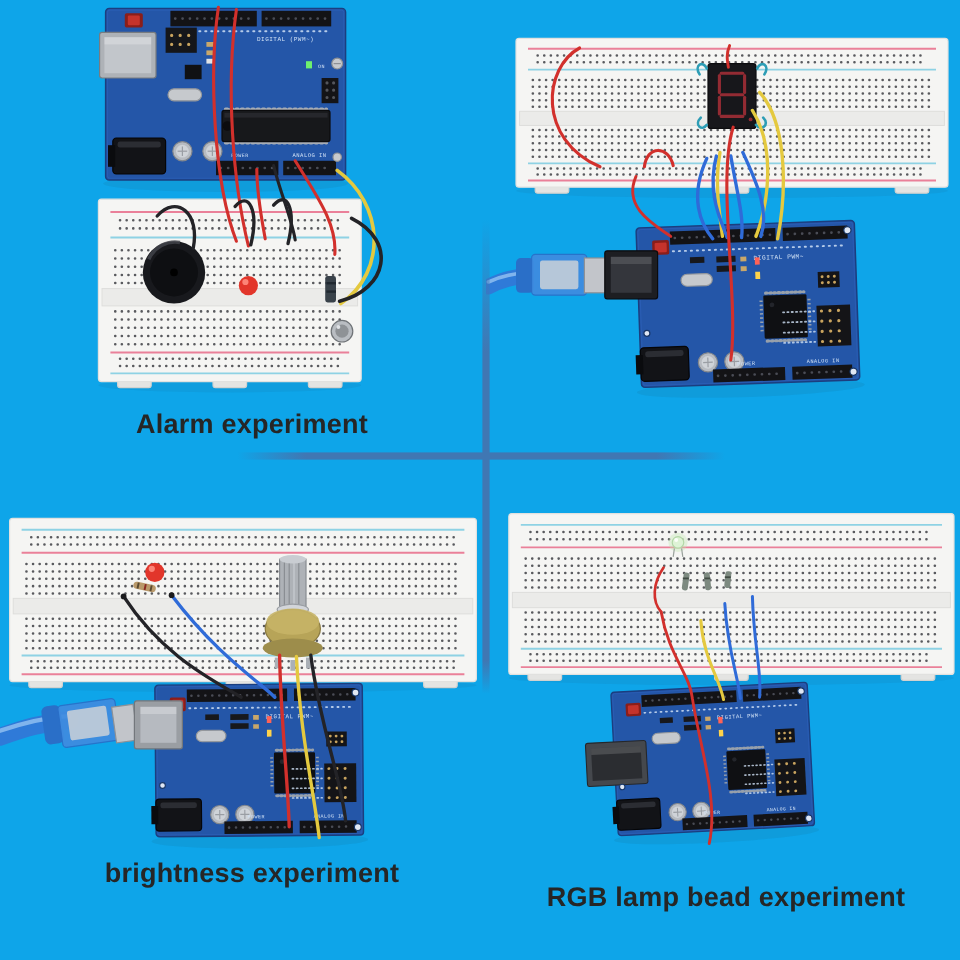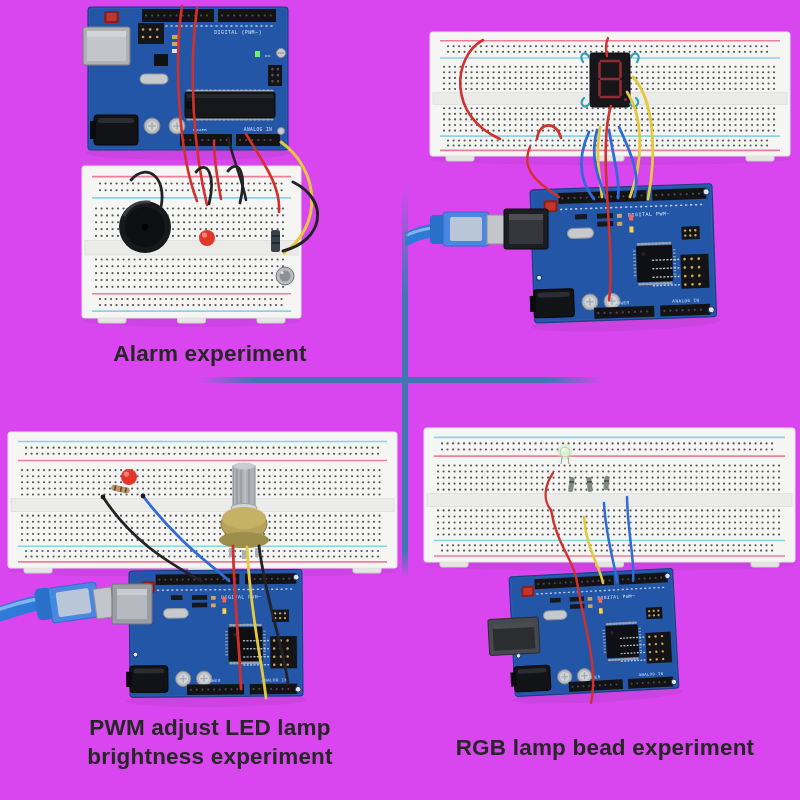--- a/index.html
+++ b/index.html
@@ -1,16 +1,16 @@
 <!DOCTYPE html>
 <html><head>
 <meta charset="utf-8">
 <style>
   html,body{margin:0;padding:0;}
-  .canvas{position:relative;width:800px;height:800px;background:#d946ef;overflow:hidden;
+  .canvas{position:relative;width:800px;height:800px;background:#0ea5e9;overflow:hidden;
           font-family:"Liberation Sans", sans-serif;}
   .scene{position:absolute;}
   .caption{position:absolute;text-align:center;color:#262626;font-size:22.5px;font-weight:700;
            letter-spacing:0.2px;line-height:29px;}
   .divider-v{position:absolute;left:402px;top:183px;width:6px;height:395px;
     background:linear-gradient(to bottom, rgba(64,119,179,0) 0%, rgba(64,119,179,0.35) 10%,
       rgba(64,119,179,1) 28%, rgba(64,119,179,1) 93%, rgba(64,119,179,0) 100%);}
   .divider-h{position:absolute;left:198px;top:377px;width:406px;height:6px;
     background:linear-gradient(to right, rgba(64,119,179,0) 0%, rgba(64,119,179,1) 14%,
       rgba(64,119,179,1) 86%, rgba(64,119,179,0) 100%);}
@@ -551,17 +551,16 @@
       <path d="M604,503 C606,540 615,564 617,582" fill="none" stroke="#2f6bd8" stroke-width="2.5" stroke-linecap="round"></path>
       <path d="M627,497 C628,537 635,560 633,581" fill="none" stroke="#2f6bd8" stroke-width="2.5" stroke-linecap="round"></path>
       <path d="M551,510 C557,546 575,562 577,582 C583,622 599,666 591,703" fill="none" stroke="#d2302c" stroke-width="2.4" stroke-linecap="round"></path>
     </svg>
 
   <div class="divider-v"></div>
   <div class="divider-h"></div>
 
   <div class="caption" style="left:10px;top:339px;width:400px">Alarm experiment</div>
   <div class="caption" style="left:10px;top:713px;width:400px">
-    <div>PWM adjust LED lamp</div>
     <div>brightness experiment</div>
   </div>
   <div class="caption" style="left:415px;top:733px;width:380px">RGB lamp bead experiment</div>
 </div>
 
 </body></html>

